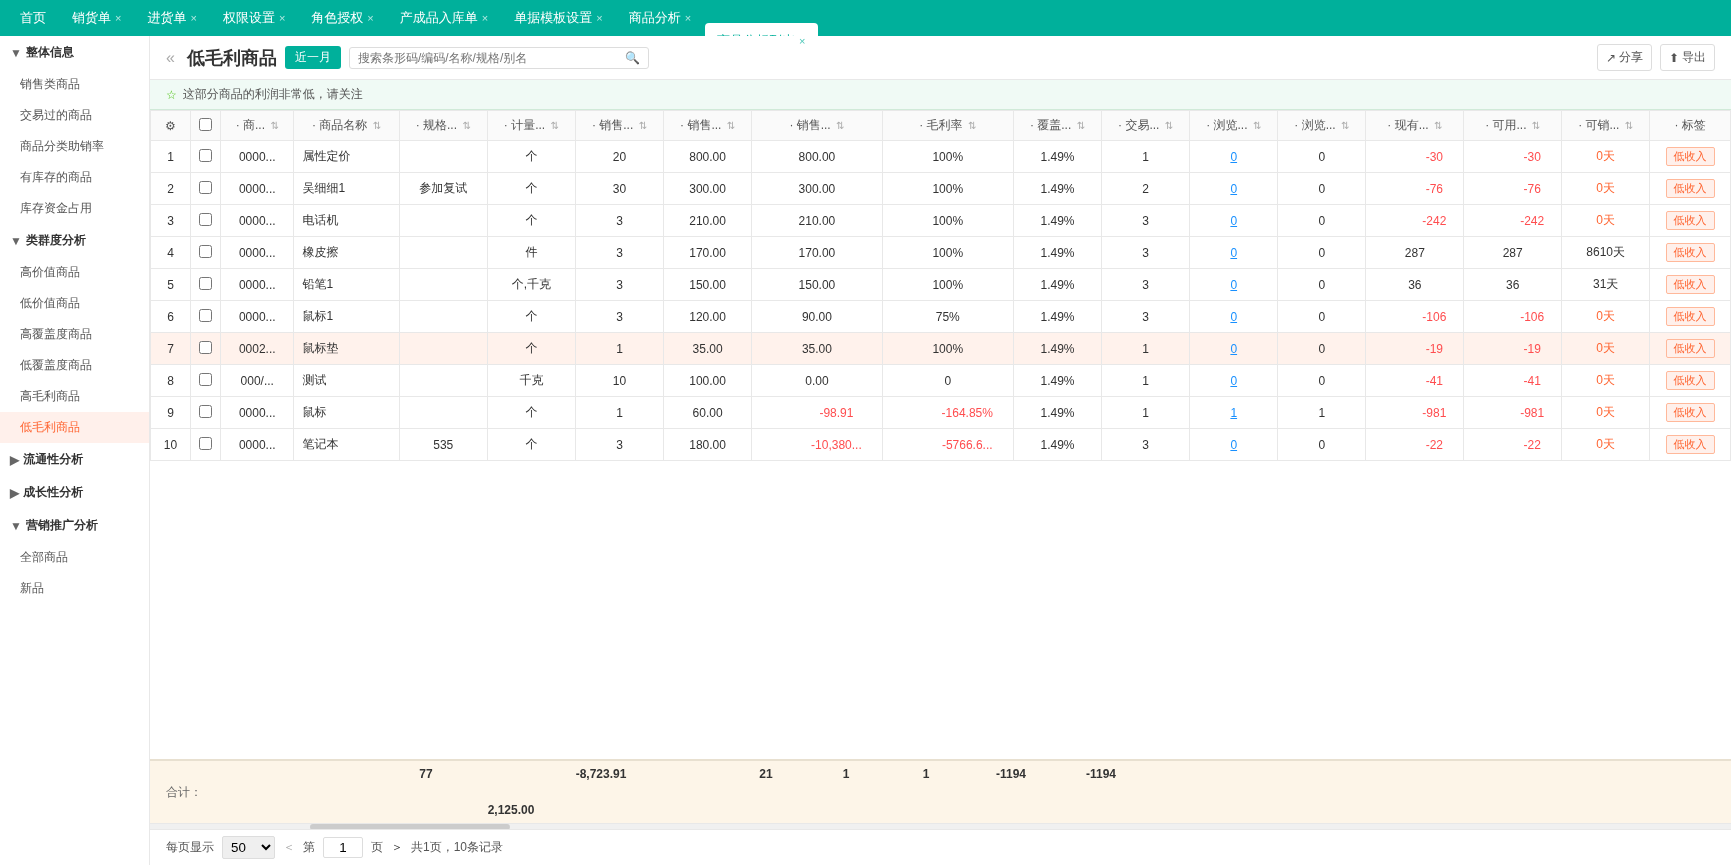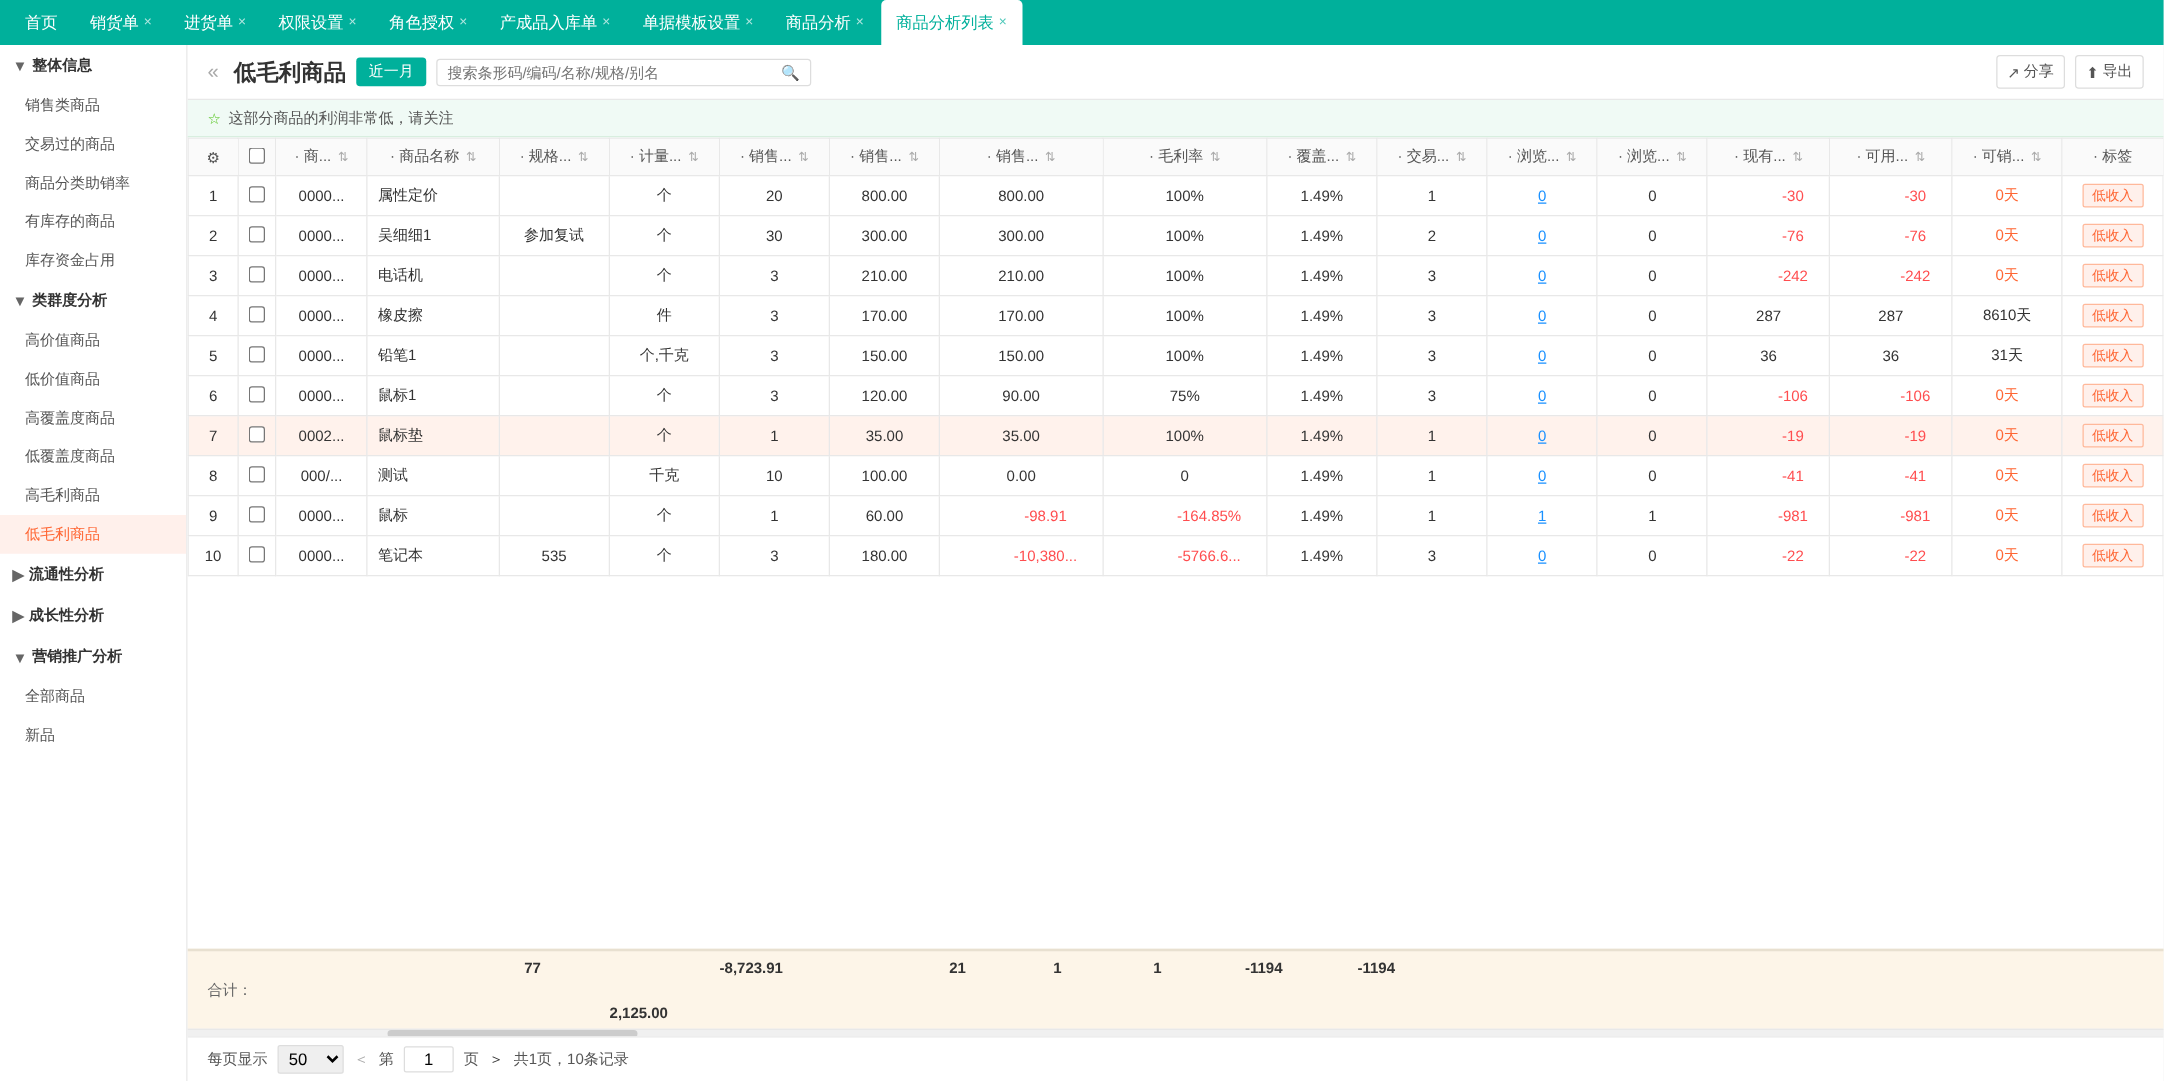--- a/index.html
+++ b/index.html
@@ -1,19 +1,19 @@
 <!DOCTYPE html>
 <html><head>
   <meta charset="utf-8">
   <style>
     * { margin: 0; padding: 0; box-sizing: border-box; }
     body { font-family: 'Microsoft YaHei', Arial, sans-serif; font-size: 12px; background: #f5f5f5; color: #333; width: 1731px; min-height: 865px; overflow-x: auto; }
 
     
-    .top-nav { background: #00b09b; display: flex; align-items: flex-end; height: 36px; padding: 0 8px; gap: 2px; }
+    .top-nav { background: #00b09b; display: flex; align-items: center; height: 36px; padding: 0 8px; gap: 2px; }
     .nav-item { color: #fff; padding: 0 12px; height: 36px; display: flex; align-items: center; cursor: pointer; font-size: 13px; white-space: nowrap; }
     .nav-item.active { background: #fff; color: #00b09b; border-radius: 4px 4px 0 0; margin-top: 46px; }
     .nav-item .close { margin-left: 4px; font-size: 11px; opacity: 0.7; }
 
     
     .main-layout { display: flex; height: calc(865px - 36px); }
 
     
     .sidebar { width: 150px; background: #fff; border-right: 1px solid #e8e8e8; overflow-y: auto; flex-shrink: 0; }
     .sidebar-group-header { display: flex; align-items: center; padding: 8px 10px; font-size: 12px; color: #333; cursor: pointer; font-weight: bold; }

